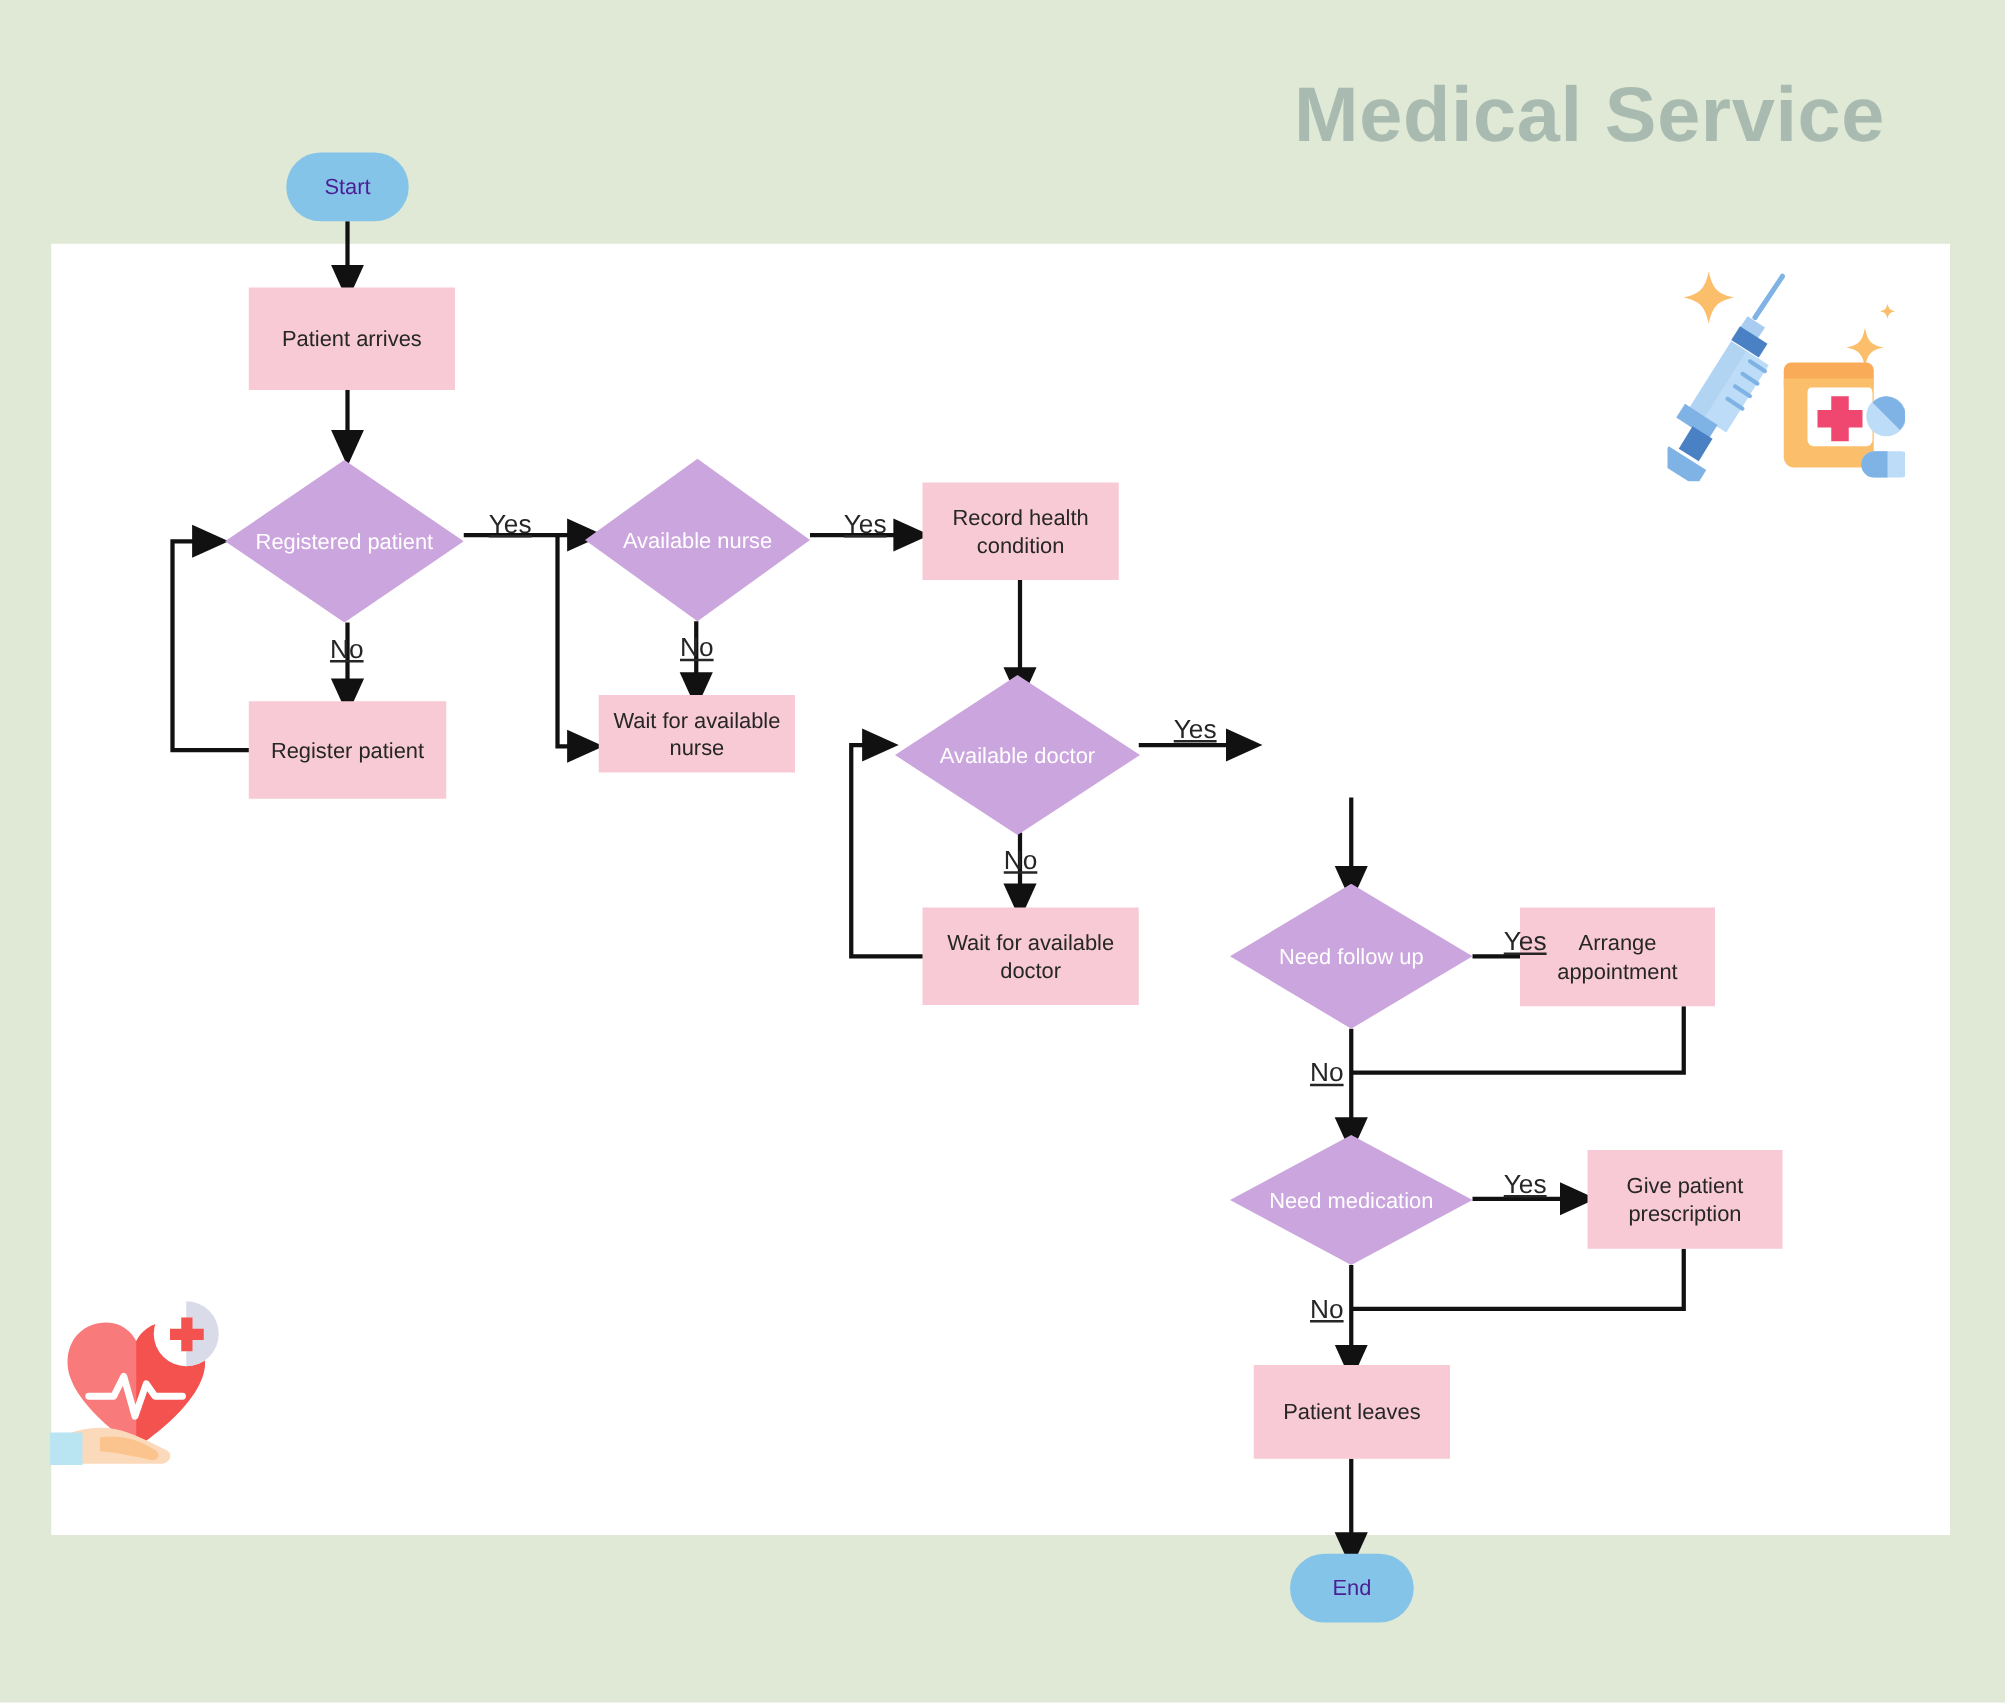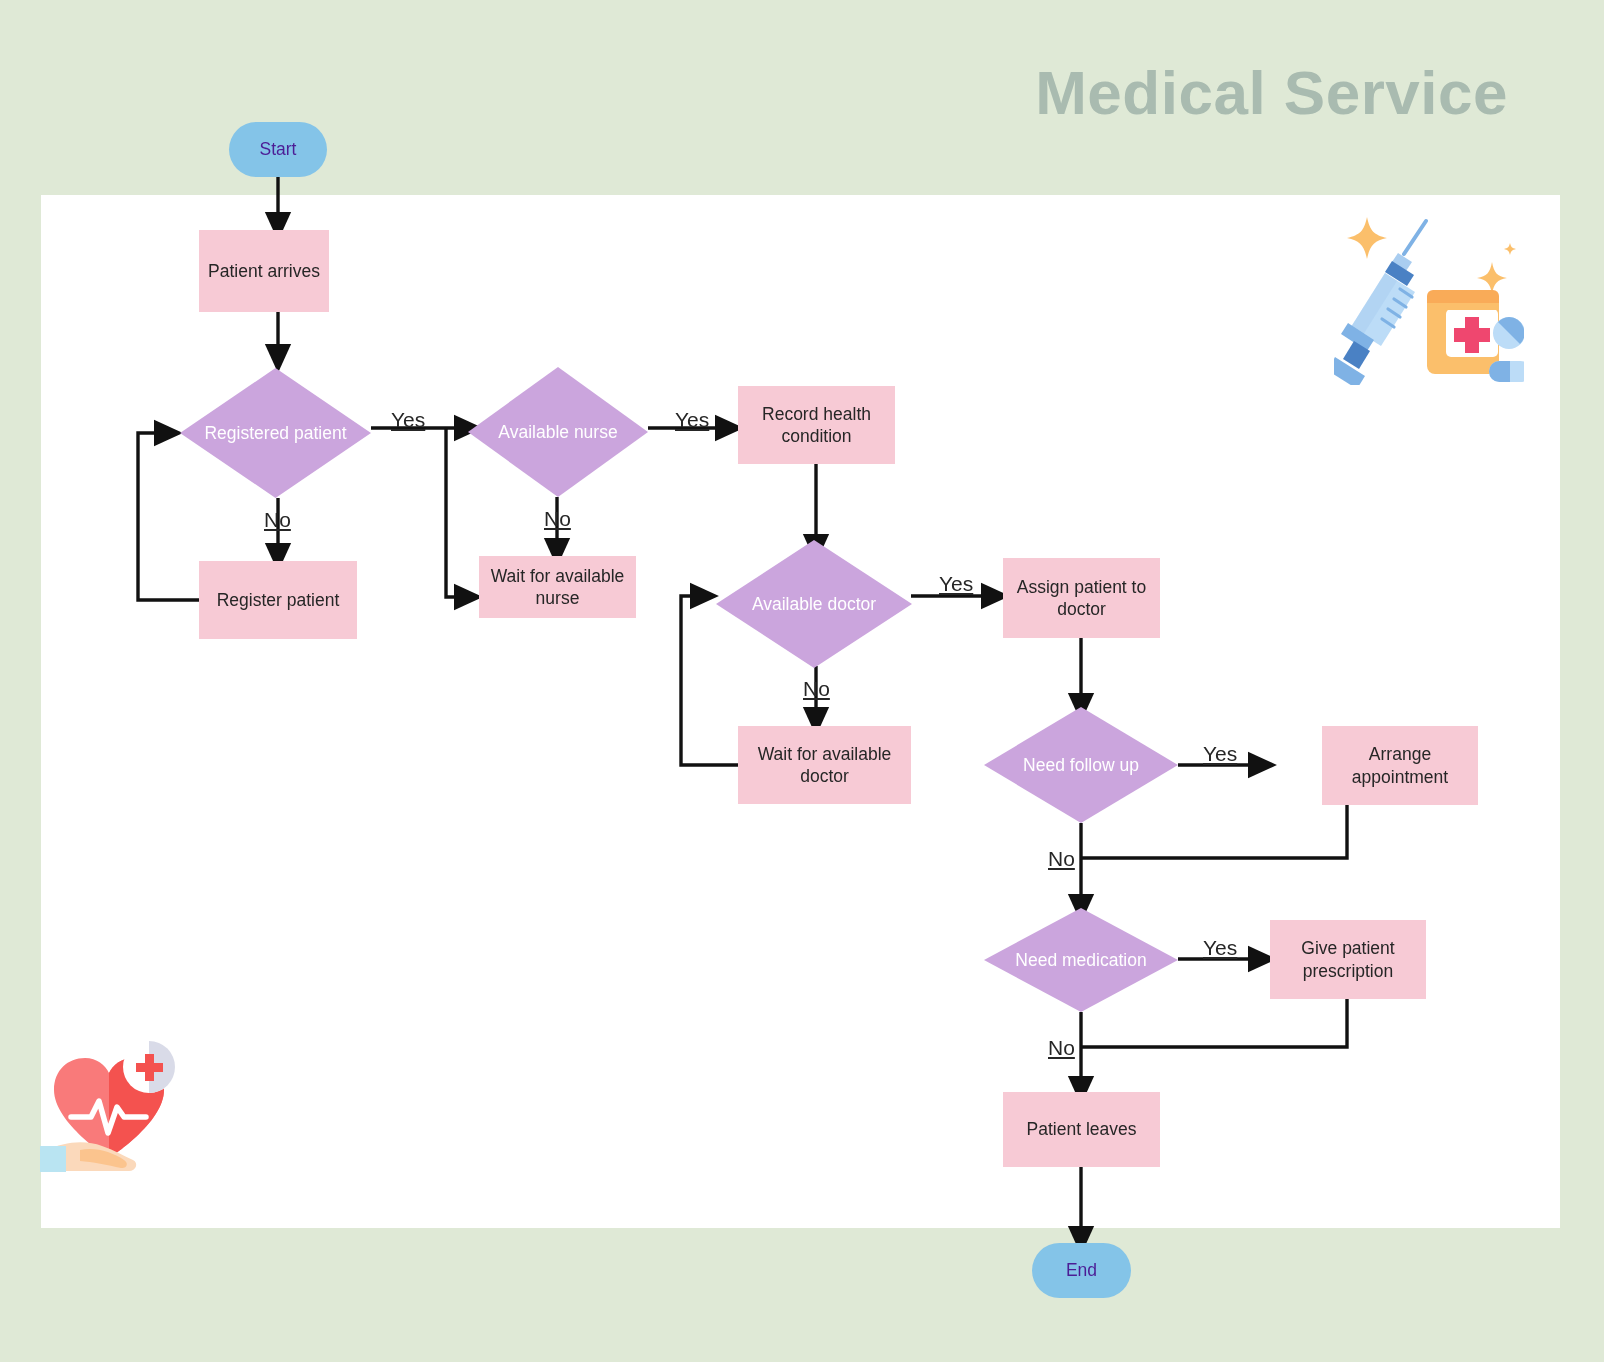--- a/index.html
+++ b/index.html
@@ -166,21 +166,21 @@
       <path d="M1347,999 L1347,1047 L1081,1047"></path>
 
       <path d="M1081,1167 L1081,1240" marker-end="url(#ah)"></path>
     </g>
   </svg>
 
   <div class="node terminal" style="left:229px; top:122px; width:98px; height:55px;">
     <span>Start</span>
   </div>
 
-  <div class="node proc" style="left:199px; top:230px; width:130px; height:82px;text-align:center;">
+  <div class="node proc" style="left:199px; top:230px; width:165px; height:82px;text-align:center;">
     <span>Patient arrives</span>
   </div>
 
   <div class="dec-wrap" style="left:180px; top:368px; width:191px; height:130px;">
     <div class="dec-shape"></div>
     <div class="dec-label">Registered patient</div>
   </div>
 
   <div class="node proc" style="left:199px; top:561px; width:158px; height:78px;">
     <span>Register patient</span>
@@ -201,30 +201,27 @@
 
   <div class="dec-wrap" style="left:716px; top:540px; width:196px; height:128px;">
     <div class="dec-shape"></div>
     <div class="dec-label">Available doctor</div>
   </div>
 
   <div class="node proc" style="left:738px; top:726px; width:173px; height:78px;">
     <span>Wait for available doctor</span>
   </div>
 
-  <div class="node proc" style="left:1003px; top:558px; width:157px; height:80px;">
-    <span>Assign patient to doctor</span>
-  </div>
 
   <div class="dec-wrap" style="left:984px; top:707px; width:194px; height:116px;">
     <div class="dec-shape"></div>
     <div class="dec-label">Need follow up</div>
   </div>
 
-  <div class="node proc" style="left:1322px; top:726px; width:156px; height:79px;">
+  <div class="node proc" style="left:1216px; top:726px; width:156px; height:79px;">
     <span>Arrange appointment</span>
   </div>
 
   <div class="dec-wrap" style="left:984px; top:908px; width:194px; height:104px;">
     <div class="dec-shape"></div>
     <div class="dec-label">Need medication</div>
   </div>
 
   <div class="node proc" style="left:1270px; top:920px; width:156px; height:79px;">
     <span>Give patient prescription</span>

